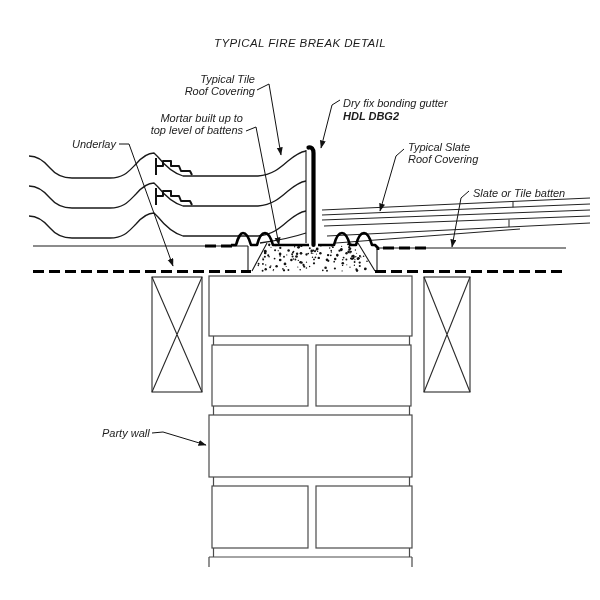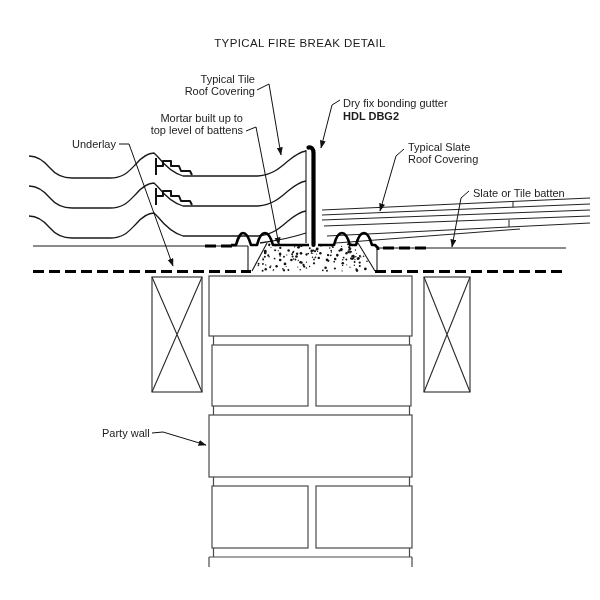--- a/index.html
+++ b/index.html
@@ -1,18 +1,18 @@
 <!DOCTYPE html>
 <html><head>
 <meta charset="utf-8">
 <style>
   html,body{margin:0;padding:0;background:#ffffff;}
   .stage{
     position:relative;width:600px;height:600px;background:#ffffff;
-    font-family:"Liberation Sans", sans-serif;overflow:hidden;
+    font-family:"Liberation Sans", sans-serif;overflow:hidden;font-style:italic;
   }
   svg text{
     font-family:"Liberation Sans", sans-serif;
     font-size:11px;fill:#1c1c1c;
   }
   svg .title-text{font-size:11.5px;letter-spacing:0.4px;}
   svg .bold{font-weight:700;}
   .thin  {stroke:#1a1a1a;stroke-width:1.1;fill:none;}
   .tile  {stroke:#1a1a1a;stroke-width:1.3;fill:none;stroke-linejoin:round;}
   .clip  {stroke:#111;stroke-width:2;fill:none;stroke-linejoin:round;}

